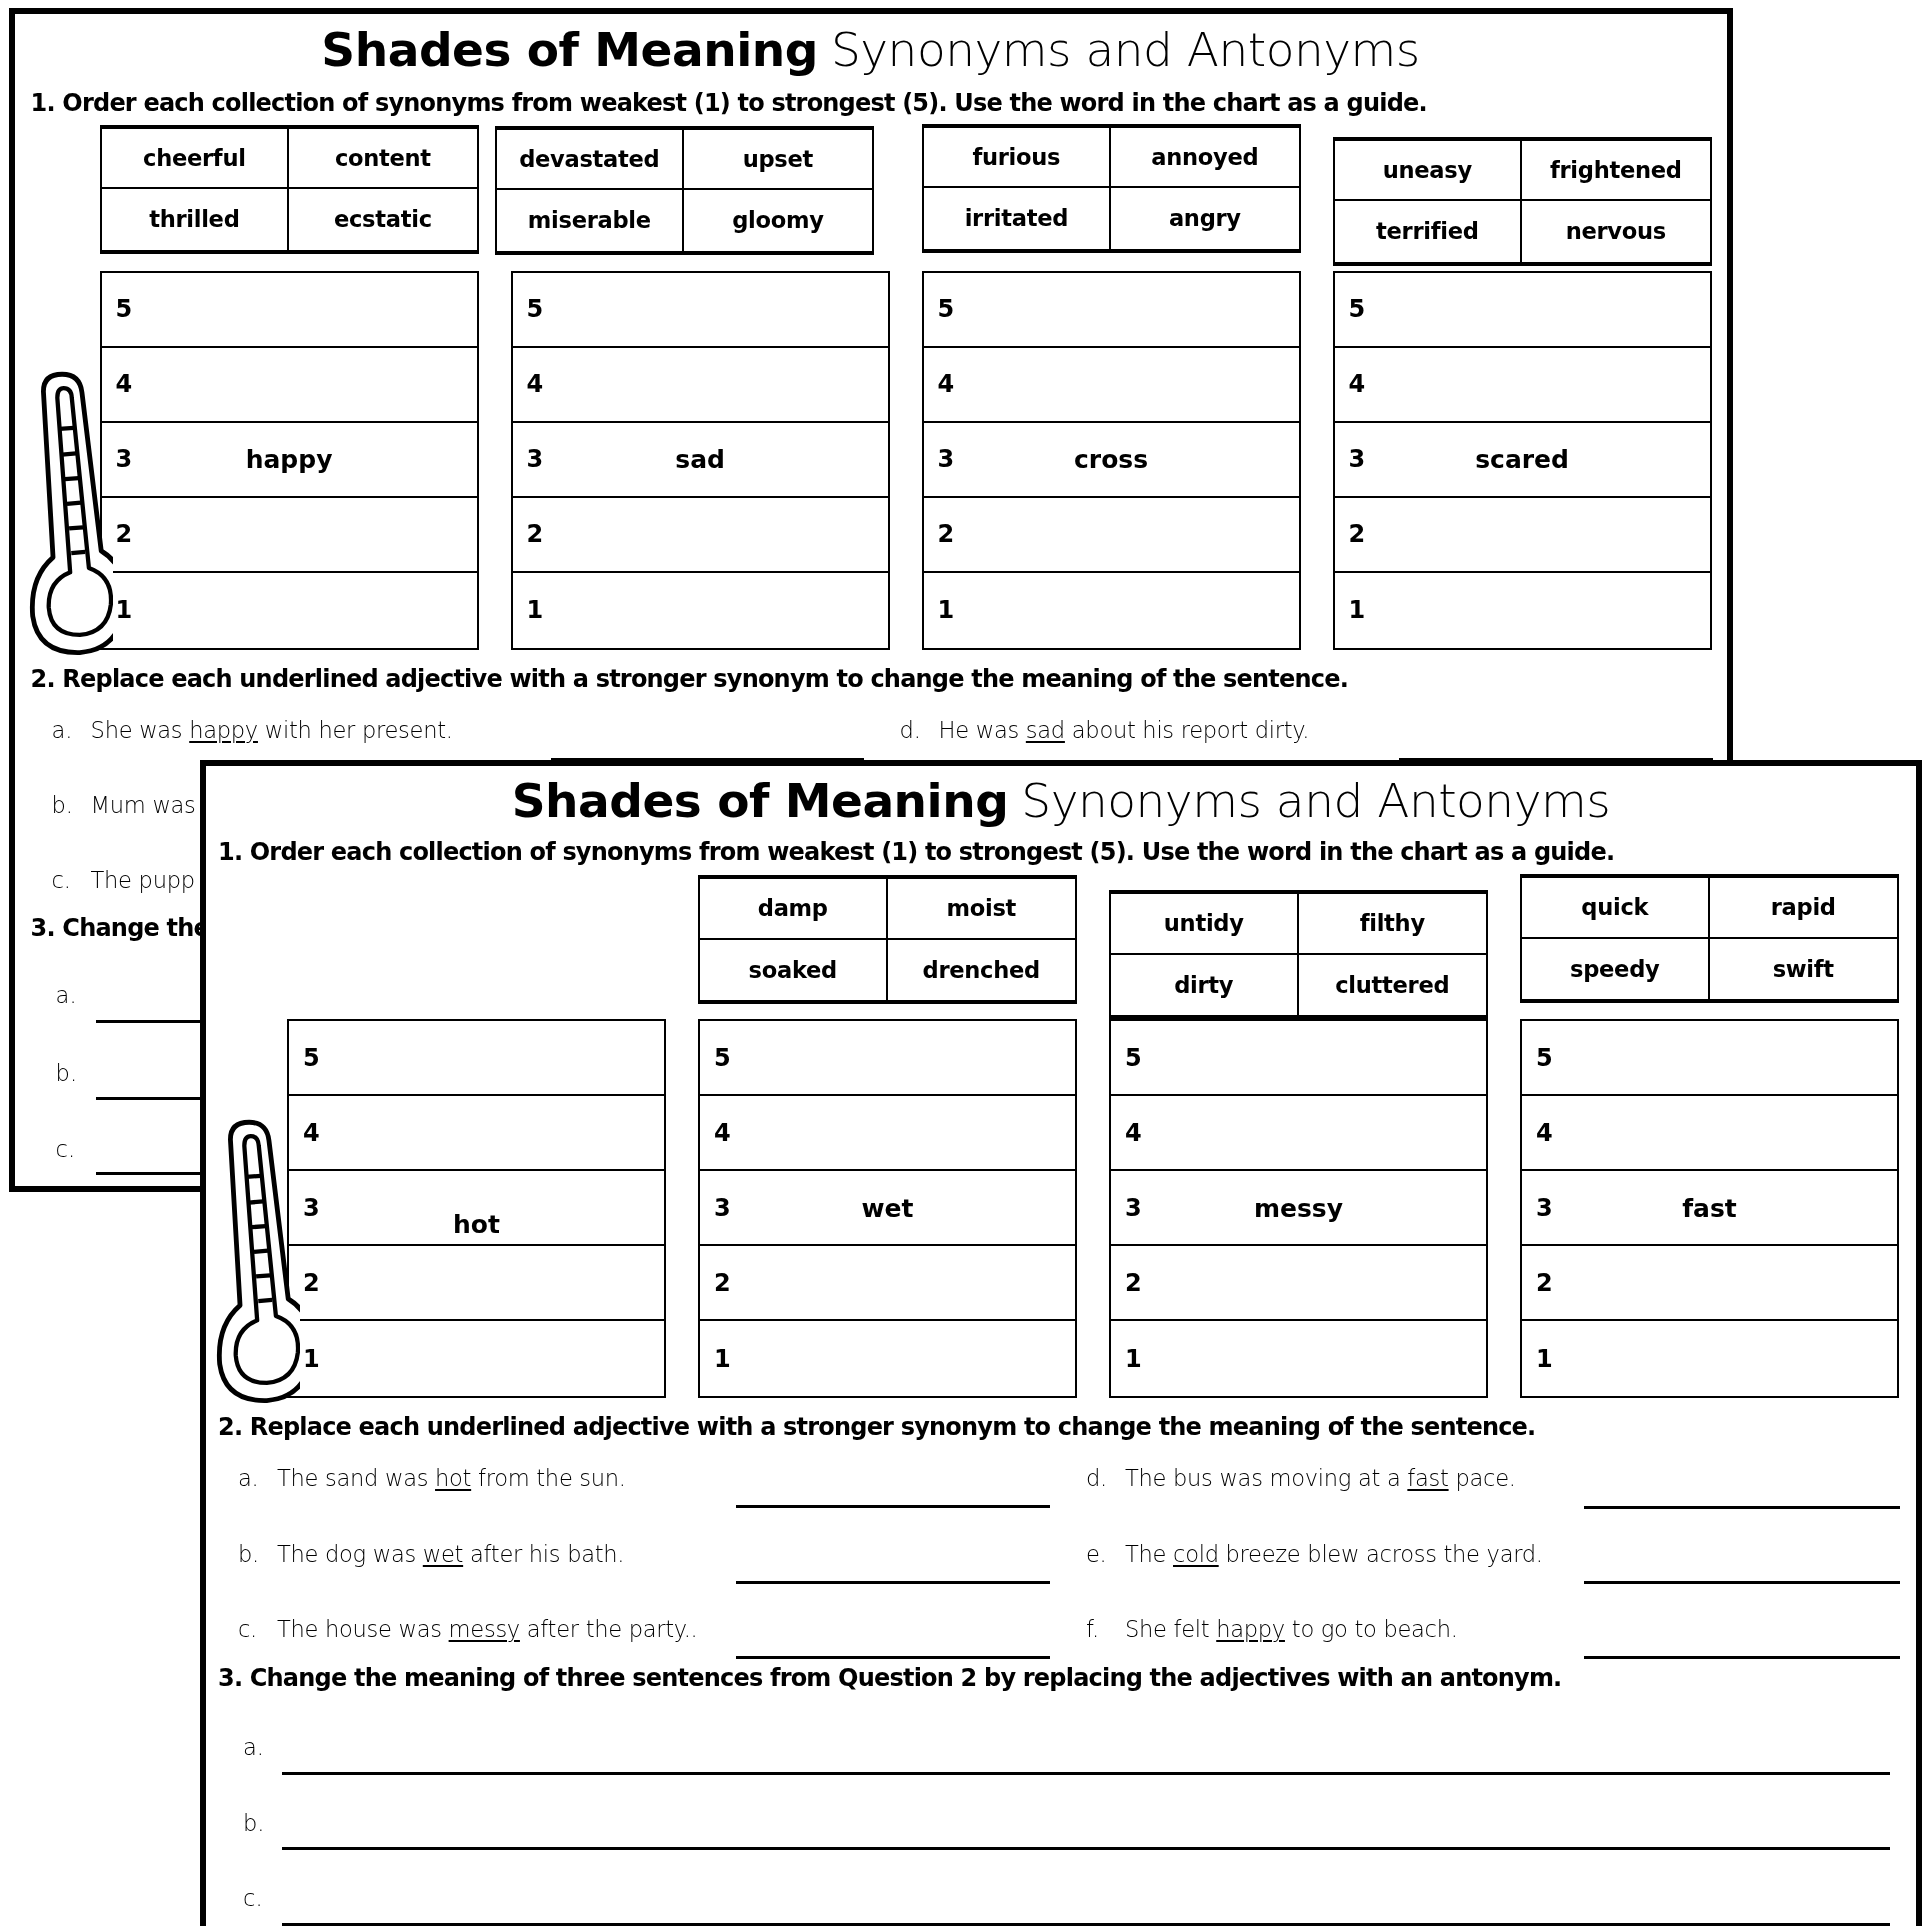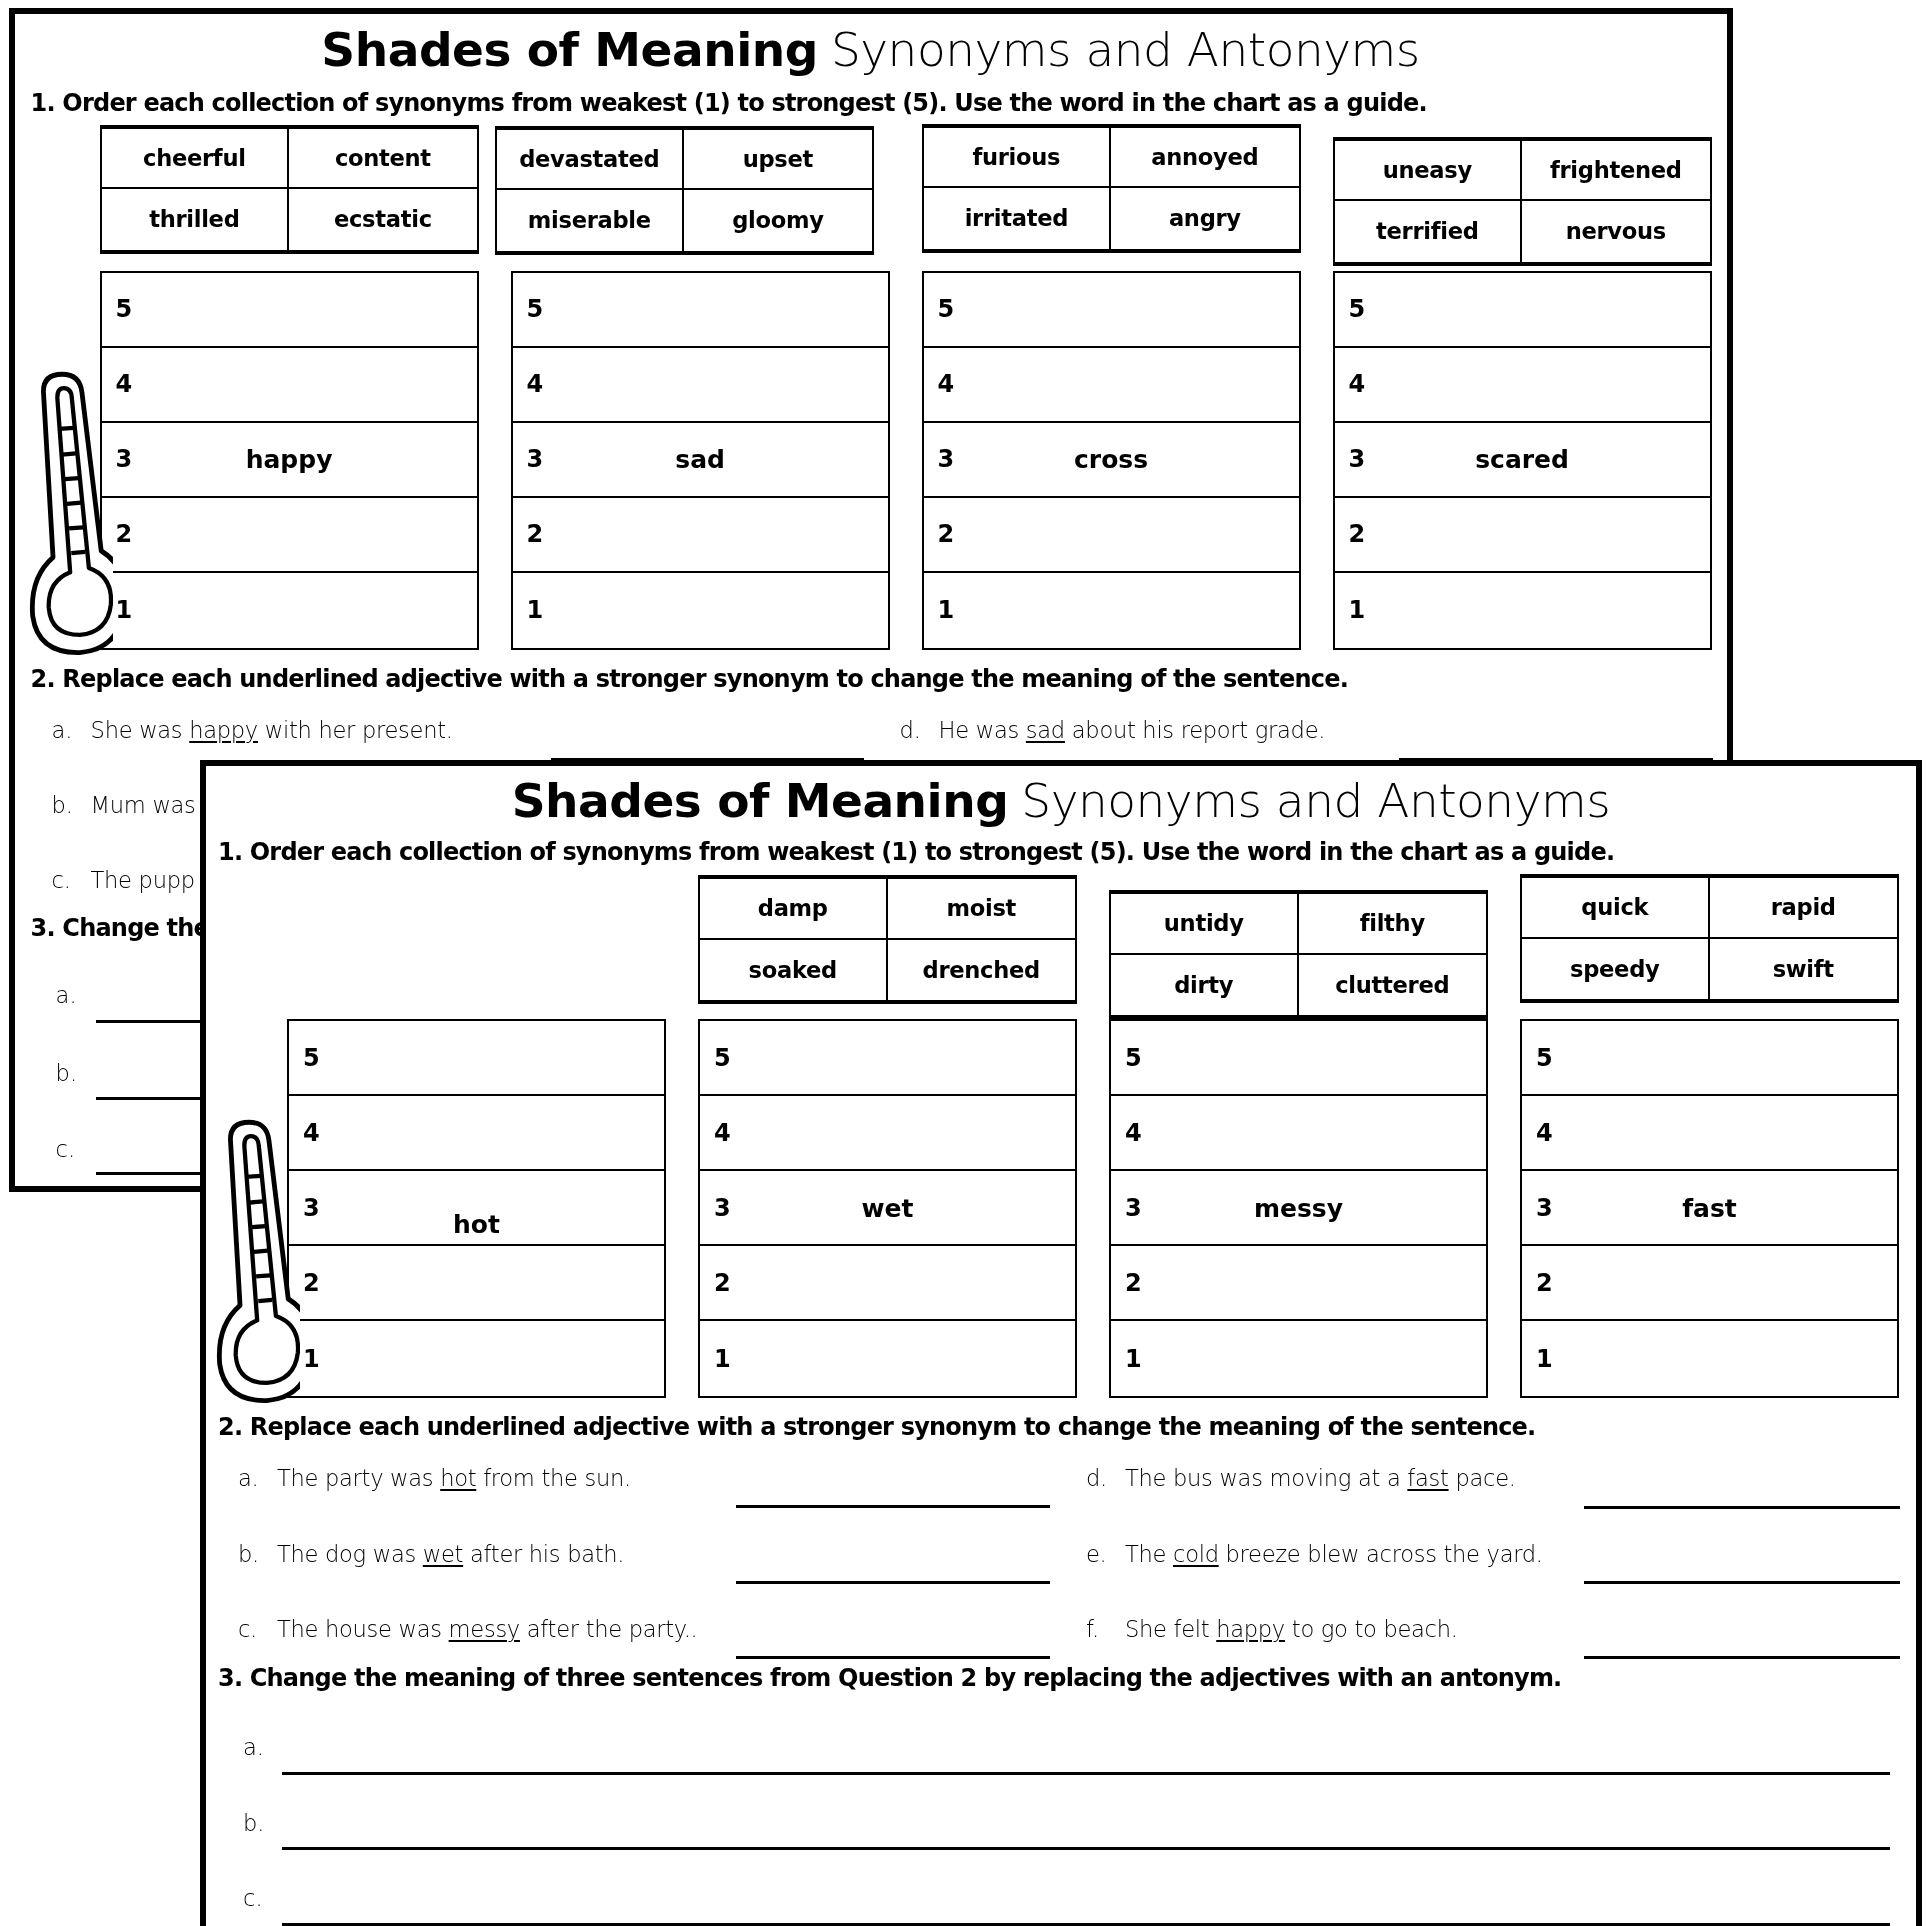--- a/index.html
+++ b/index.html
@@ -148,21 +148,21 @@
   </svg>
 
   <div class="q-head" style="left:16px; top:651px;">2.   Replace each underlined adjective with a stronger synonym to change the meaning of the sentence.</div>
 
   <div class="sentence" style="left:37px; top:703px;">
     <span class="letter">a.</span><span>She was </span><u>happy</u><span> with her present.</span>
   </div>
   <div class="answer-line" style="left:536px; top:744px; width:313px;"></div>
 
   <div class="sentence" style="left:885px; top:703px;">
-    <span class="letter">d.</span><span>He was </span><u>sad</u><span> about his report grade.</span>
+    <span class="letter">d.</span><span>He was </span><u>sad</u><span> about his report dirty.</span>
   </div>
   <div class="answer-line" style="left:1384px; top:744px; width:314px;"></div>
 
   <div class="sentence" style="left:37px; top:778px;">
     <span class="letter">b.</span><span>Mum was</span>
   </div>
   <div class="sentence" style="left:37px; top:853px;">
     <span class="letter">c.</span><span>The pupp</span>
   </div>
   <div class="q-head" style="left:16px; top:900px;">3. Change the</div>
@@ -281,21 +281,21 @@
     <line x1="75" y1="168" x2="101" y2="166" stroke="#000" stroke-width="8"></line>
     <line x1="80" y1="214" x2="106" y2="212" stroke="#000" stroke-width="8"></line>
     <line x1="84" y1="260" x2="110" y2="258" stroke="#000" stroke-width="8"></line>
     <line x1="88" y1="306" x2="114" y2="304" stroke="#000" stroke-width="8"></line>
     <line x1="92" y1="352" x2="118" y2="350" stroke="#000" stroke-width="8"></line>
   </svg>
 
   <div class="q-head" style="left:12px; top:647px;">2.   Replace each underlined adjective with a stronger synonym to change the meaning of the sentence.</div>
 
   <div class="sentence" style="left:32px; top:699px;">
-    <span class="letter">a.</span><span>The party was </span><u>hot</u><span> from the sun.</span>
+    <span class="letter">a.</span><span>The sand was </span><u>hot</u><span> from the sun.</span>
   </div>
   <div class="answer-line" style="left:530px; top:739px; width:314px;"></div>
 
   <div class="sentence" style="left:32px; top:775px;">
     <span class="letter">b.</span><span>The dog was </span><u>wet</u><span> after his bath.</span>
   </div>
   <div class="answer-line" style="left:530px; top:815px; width:314px;"></div>
 
   <div class="sentence" style="left:32px; top:850px;">
     <span class="letter">c.</span><span>The house was </span><u>messy</u><span> after the party..</span>

